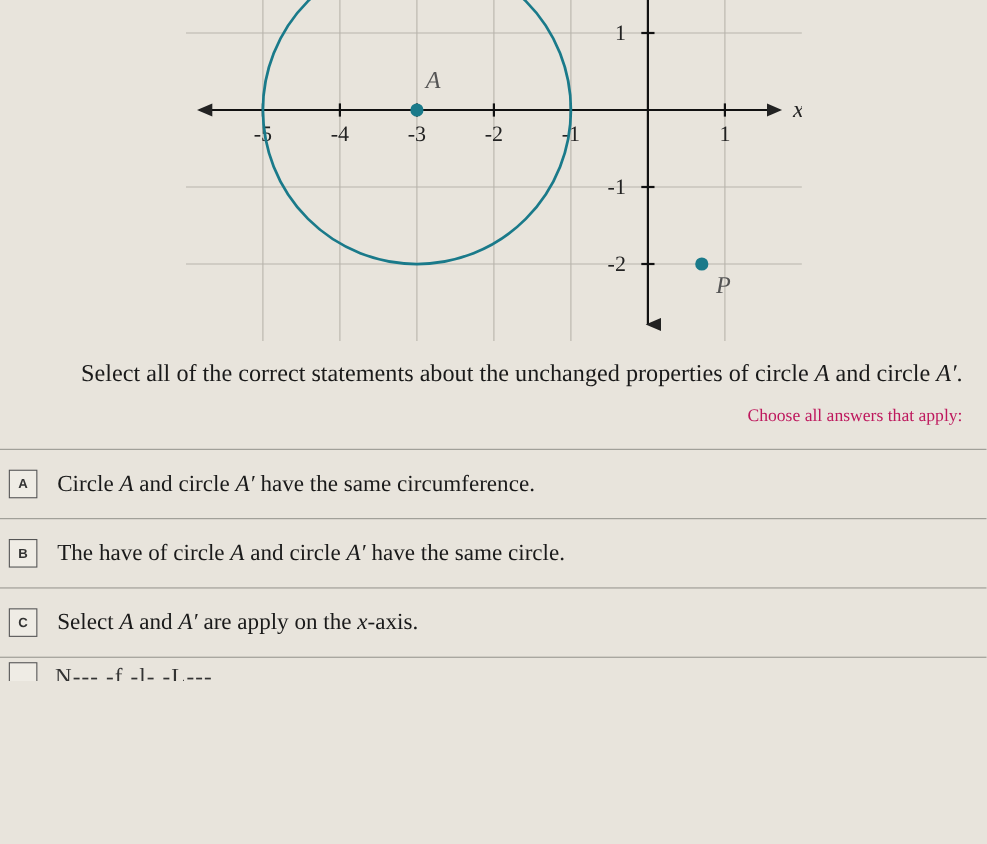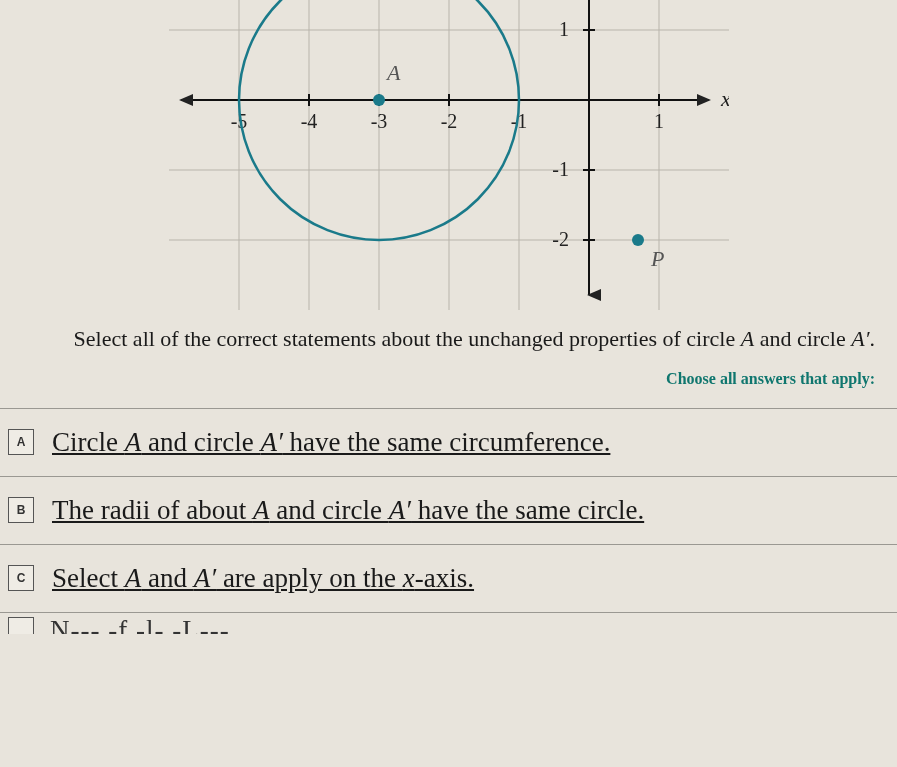--- a/index.html
+++ b/index.html
@@ -14,42 +14,42 @@
   .graph-wrap {
     width: 100%;
     display: flex;
     justify-content: center;
     padding-top: 0;
   }
   svg.graph { display: block; }
   .question-block { padding: 14px 22px 10px 22px; text-align: right; }
   .question-text { font-size: 22px; line-height: 1.35; color: #1a1a1a; }
   .question-text .ital { font-style: italic; font-family: 'Times New Roman', serif; }
-  .subhead { font-size: 16px; font-weight: bold; margin-top: 16px; color: #0f766e; }
+  .subhead { font-size: 16px; font-weight: normal; margin-top: 16px; color: #be185d; }
   .answers { margin-top: 10px; }
   .answer-row {
     border-top: 1px solid #9a9892;
     padding: 18px 8px 18px 8px;
     display: flex;
     align-items: center;
     gap: 18px;
   }
   .answer-row:last-child { border-bottom: 1px solid #9a9892; }
   .letter-box {
     width: 26px; height: 26px;
     border: 1.5px solid #555;
     display: flex; align-items: center; justify-content: center;
     font-family: Arial, sans-serif;
     font-size: 12px;
     font-weight: bold;
     color: #333;
     background: #efece5;
     flex-shrink: 0;
   }
-  .answer-text { font-size: 27px; color: #1a1a1a; text-decoration: underline; }
+  .answer-text { font-size: 21px; color: #1a1a1a; }
   .answer-text .ital { font-style: italic; font-family: 'Times New Roman', serif; }
   .cutoff {
     padding: 0 8px;
     display: flex;
     align-items: center;
     gap: 16px;
     height: 22px;
     overflow: hidden;
     border-top: 1px solid #9a9892;
   }
@@ -136,21 +136,21 @@
   <div class="answer-row">
     <div class="letter-box">A</div>
     <div class="answer-text">
       <span>Circle </span><span class="ital">A</span><span> and circle </span><span class="ital">A′</span><span> have the same circumference.</span>
     </div>
   </div>
 
   <div class="answer-row">
     <div class="letter-box">B</div>
     <div class="answer-text">
-      <span>The radii of about </span><span class="ital">A</span><span> and circle </span><span class="ital">A′</span><span> have the same circle.</span>
+      <span>The have of circle </span><span class="ital">A</span><span> and circle </span><span class="ital">A′</span><span> have the same circle.</span>
     </div>
   </div>
 
   <div class="answer-row">
     <div class="letter-box">C</div>
     <div class="answer-text">
       <span>Select </span><span class="ital">A</span><span> and </span><span class="ital">A′</span><span> are apply on the </span><span class="ital">x</span><span>-axis.</span>
     </div>
   </div>
 

